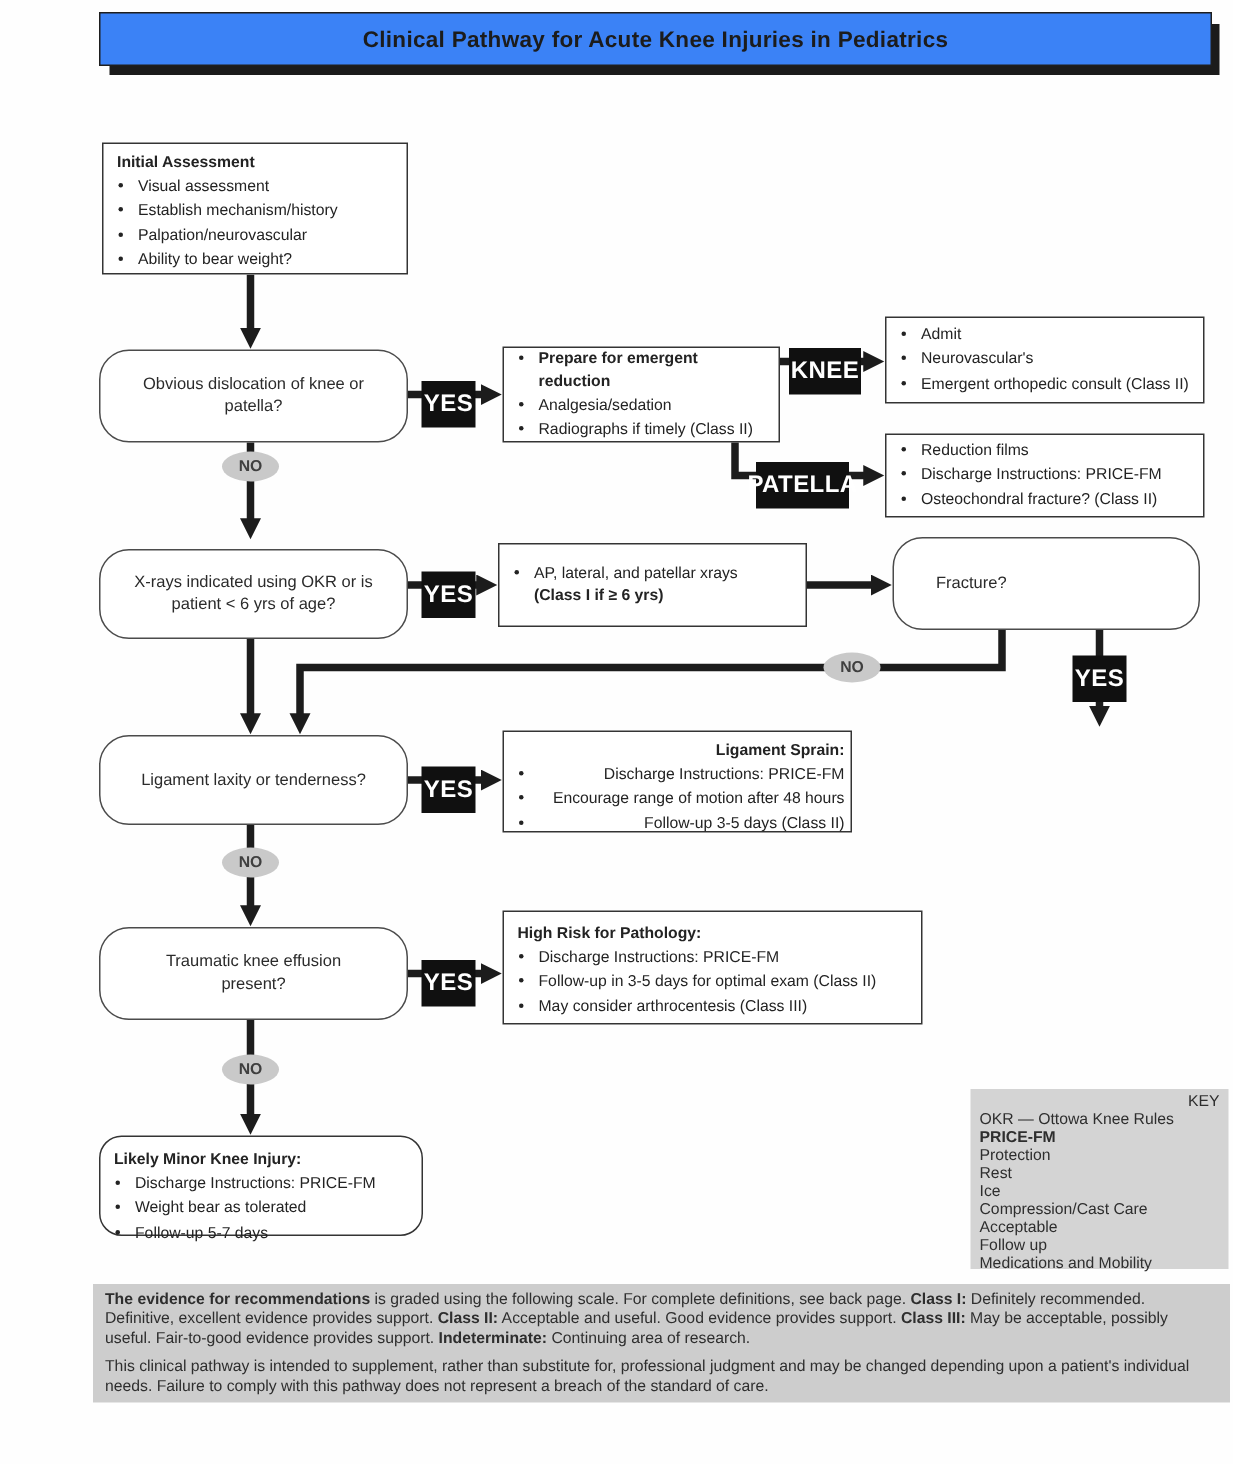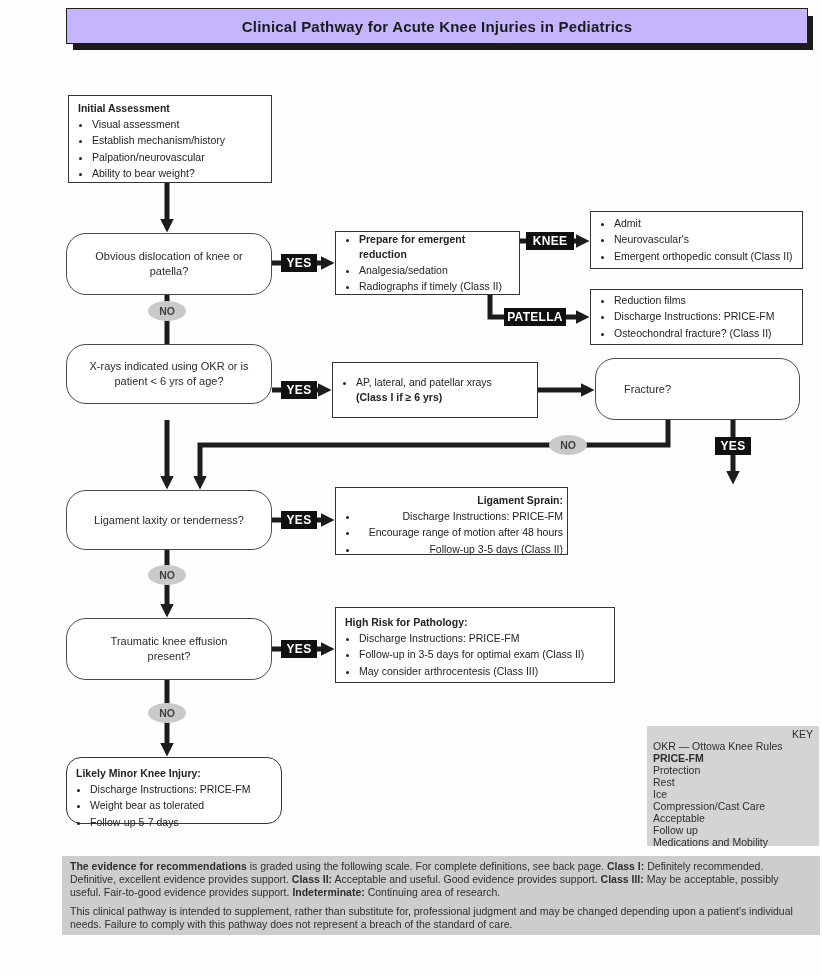--- a/index.html
+++ b/index.html
@@ -2,41 +2,41 @@
 <html><head>
 <meta charset="utf-8">
 <style>
   html,body{margin:0;padding:0;background:#ffffff;}
   .canvas{
     position:relative;width:822px;height:976px;background:#fefefe;overflow:hidden;
     font-family:"Liberation Sans","DejaVu Sans",sans-serif;color:#232323;
   }
   svg.connectors{position:absolute;left:0;top:0;z-index:1;}
   .title-bar{
-    position:absolute;left:66px;top:8px;width:740px;height:34px;background:#c4b5fd;
+    position:absolute;left:66px;top:8px;width:740px;height:34px;background:#3b82f6;
     border:1.8px solid #1e1e1e;box-shadow:6px 7px 0 -1px #1b1b1b;
     display:flex;align-items:center;justify-content:center;z-index:2;
   }
   .title-bar span{font-size:15px;font-weight:bold;letter-spacing:.2px;color:#1c1c1c;}
   .box{position:absolute;background:#fff;border:1.2px solid #343434;z-index:2;box-sizing:border-box;}
   .rbox{
     border-radius:20px;border:1.4px solid #4b4b4b;display:flex;align-items:center;justify-content:center;
     text-align:center;font-size:11px;line-height:1.35;padding:0 14px;color:#2b2b2b;
   }
   .rbox.left{justify-content:flex-start;text-align:right;padding-left:28px;}
   .narrow{max-width:142px;}
   .abox{padding:5px 4px 5px 8px;font-size:10.5px;line-height:1.45;}
   .abox.vcenter{display:flex;flex-direction:column;justify-content:center;}
   .btitle{font-weight:bold;margin:0 0 1px 1px;}
   ul.bullets{margin:0;padding:0 0 0 15px;list-style:disc;}
   ul.bullets li{margin:1px 0;}
   li.b,.bold{font-weight:bold;}
   .tag{
-    position:absolute;background:#101010;color:#fff;font-weight:bold;font-size:12px;
-    height:18px;display:flex;align-items:center;justify-content:center;z-index:3;letter-spacing:.3px;
+    position:absolute;background:#101010;color:#fff;font-weight:bold;font-size:16px;
+    height:31px;display:flex;align-items:center;justify-content:center;z-index:3;letter-spacing:.3px;
   }
   .no-pill{
     position:absolute;width:38px;height:20px;border-radius:50%;background:#c9c9c9;color:#3f3f3f;
     font-weight:bold;font-size:10.5px;display:flex;align-items:center;justify-content:center;z-index:3;
   }
   .key-box{
     position:absolute;left:647px;top:726px;width:172px;height:120px;background:#d4d4d4;
     font-size:10.5px;line-height:1.14;padding:3px 6px;z-index:2;box-sizing:border-box;color:#2e2e2e;
   }
   .key-box .ktitle{font-weight:normal;text-align:right;}
@@ -114,21 +114,21 @@
   </div>
 
   <div class="box abox vcenter" style="left:590px;top:289px;width:213px;height:56px;">
     <ul class="bullets">
       <li>Reduction films</li>
       <li>Discharge Instructions: PRICE-FM</li>
       <li>Osteochondral fracture? (Class II)</li>
     </ul>
   </div>
 
-  <div class="box rbox" style="left:66px;top:344px;width:206px;height:60px;padding:0 11px;">
+  <div class="box rbox" style="left:66px;top:366px;width:206px;height:60px;padding:0 11px;">
     <span>X-rays indicated using OKR or is patient &lt; 6 yrs of age?</span>
   </div>
   <div class="tag" style="left:281px;top:381px;width:36px;">YES</div>
 
   <div class="box abox vcenter" style="left:332px;top:362px;width:206px;height:56px;">
     <ul class="bullets">
       <li><span>AP, lateral, and patellar xrays</span><br>
         <span class="bold">(Class I if ≥ 6 yrs)</span></li>
     </ul>
   </div>

